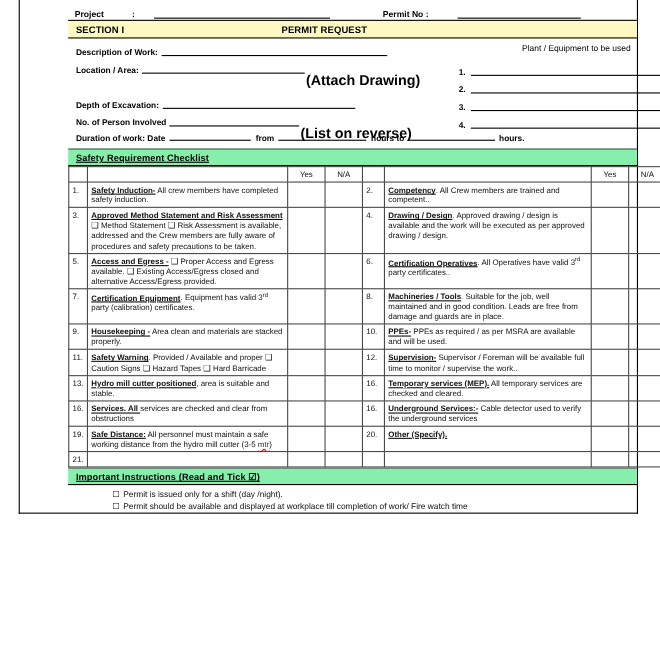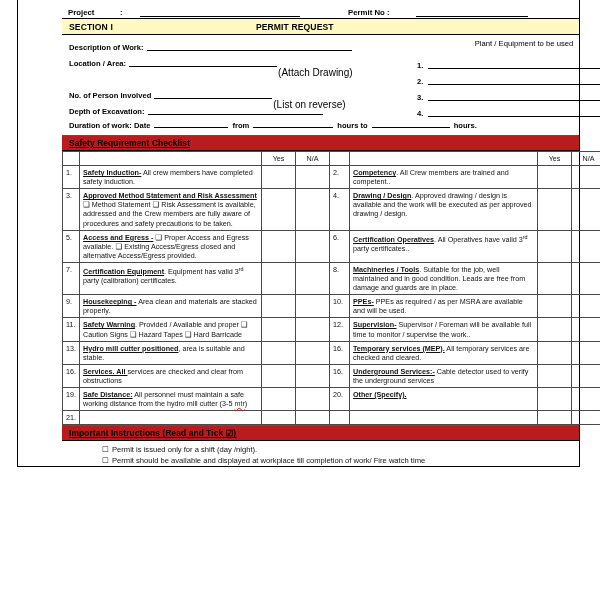--- a/index.html
+++ b/index.html
@@ -68,21 +68,21 @@
   }
   .band-title {
     font-size: 8.6px;
     font-weight: bold;
     letter-spacing: .1px;
   }
   .band-title.center {
     margin-left: 143px;
   }
   .band2 {
-    background: #b91c1c;
+    background: #86efac;
     border-top: 1px solid #555;
     border-bottom: 1.2px solid #000;
     height: 16px;
     display: flex;
     align-items: center;
     padding-left: 7px;
   }
   .band2 .band-title { text-decoration: underline; font-size: 8.4px; }
 
   
@@ -108,22 +108,22 @@
     font-size: 7.6px;
     font-weight: bold;
     white-space: nowrap;
   }
   .pl-row .ln {
     border-bottom: 1px solid #000;
     height: 9px;
     margin: 0 0 1.5px 3px;
   }
   .pl-note {
-    font-weight: normal;
-    font-size: 10px;
+    font-weight: bold;
+    font-size: 13px;
     margin-left: 1px;
     margin-top: 18px;
   }
   .pr-title {
     font-size: 7.7px;
     font-weight: normal;
     text-align: center;
     height: 15px;
     padding-left: 14px;
   }
@@ -252,27 +252,27 @@
           <span>Description of Work:</span>
           <span class="ln" style="width:205px"></span>
         </div>
         <div class="pl-row">
           <span>Location / Area:</span>
           <span class="ln" style="width:148px"></span>
           <span class="pl-note">(Attach Drawing)</span>
         </div>
         <div class="pl-row"></div>
         <div class="pl-row">
+          <span>Depth of Excavation:</span>
+          <span class="ln" style="width:175px"></span>
+        </div>
+        <div class="pl-row">
           <span>No. of Person Involved</span>
           <span class="ln" style="width:118px"></span>
           <span class="pl-note">(List on reverse)</span>
-        </div>
-        <div class="pl-row">
-          <span>Depth of Excavation:</span>
-          <span class="ln" style="width:175px"></span>
         </div>
       </div>
 
       <div class="preq-right">
         <div class="pr-title">Plant / Equipment to be used</div>
         <div class="pr-row">
           <span class="pr-num">1.</span>
           <span class="pr-line"></span>
         </div>
         <div class="pr-row">

